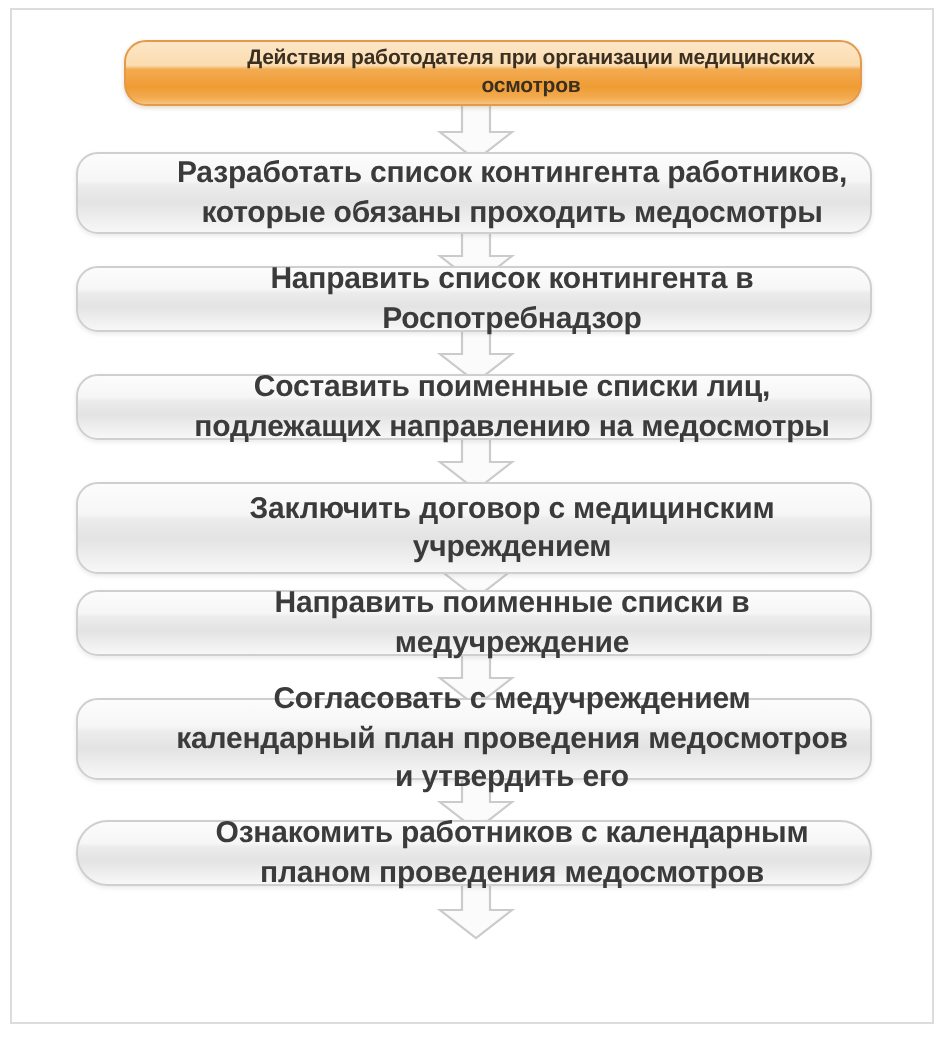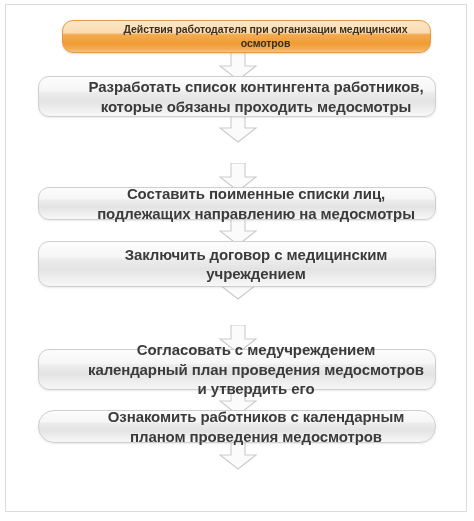--- a/index.html
+++ b/index.html
@@ -122,20 +122,23 @@
     <div class="node step" style="left:38px; top:76px; width:398px; height:41px;">
       <span class="label">Разработать список контингента работников, которые обязаны проходить медосмотры</span>
     </div>
 
     <div class="arrow" style="left:218px; top:114px;">
       <svg width="40" height="29" viewBox="0 0 40 29">
         <polygon points="13,0 27,0 27,14 38,14 20,28 2,14 13,14" fill="#fbfbfb" stroke="#cbcbcb" stroke-width="1.1" stroke-linejoin="miter"></polygon>
       </svg>
     </div>
 
+    <div class="node step" style="left:38px; top:133px; width:398px; height:33px;">
+      <span class="label">Направить список контингента в Роспотребнадзор</span>
+    </div>
 
     <div class="arrow" style="left:218px; top:163px;">
       <svg width="40" height="29" viewBox="0 0 40 29">
         <polygon points="13,0 27,0 27,14 38,14 20,28 2,14 13,14" fill="#fbfbfb" stroke="#cbcbcb" stroke-width="1.1" stroke-linejoin="miter"></polygon>
       </svg>
     </div>
 
     <div class="node step" style="left:38px; top:187px; width:398px; height:33px;">
       <span class="label">Составить поименные списки лиц, подлежащих направлению на медосмотры</span>
     </div>
@@ -149,20 +152,23 @@
     <div class="node step" style="left:38px; top:241px; width:398px; height:46px;">
       <span class="label">Заключить договор с медицинским учреждением</span>
     </div>
 
     <div class="arrow" style="left:218px; top:271px;">
       <svg width="40" height="29" viewBox="0 0 40 29">
         <polygon points="13,0 27,0 27,14 38,14 20,28 2,14 13,14" fill="#fbfbfb" stroke="#cbcbcb" stroke-width="1.1" stroke-linejoin="miter"></polygon>
       </svg>
     </div>
 
+    <div class="node step" style="left:38px; top:295px; width:398px; height:33px;">
+      <span class="label">Направить поименные списки в медучреждение</span>
+    </div>
 
     <div class="arrow" style="left:218px; top:325px;">
       <svg width="40" height="29" viewBox="0 0 40 29">
         <polygon points="13,0 27,0 27,14 38,14 20,28 2,14 13,14" fill="#fbfbfb" stroke="#cbcbcb" stroke-width="1.1" stroke-linejoin="miter"></polygon>
       </svg>
     </div>
 
     <div class="node step" style="left:38px; top:349px; width:398px; height:41px;">
       <span class="label">Согласовать с медучреждением календарный план проведения медосмотров и утвердить его</span>
     </div>

